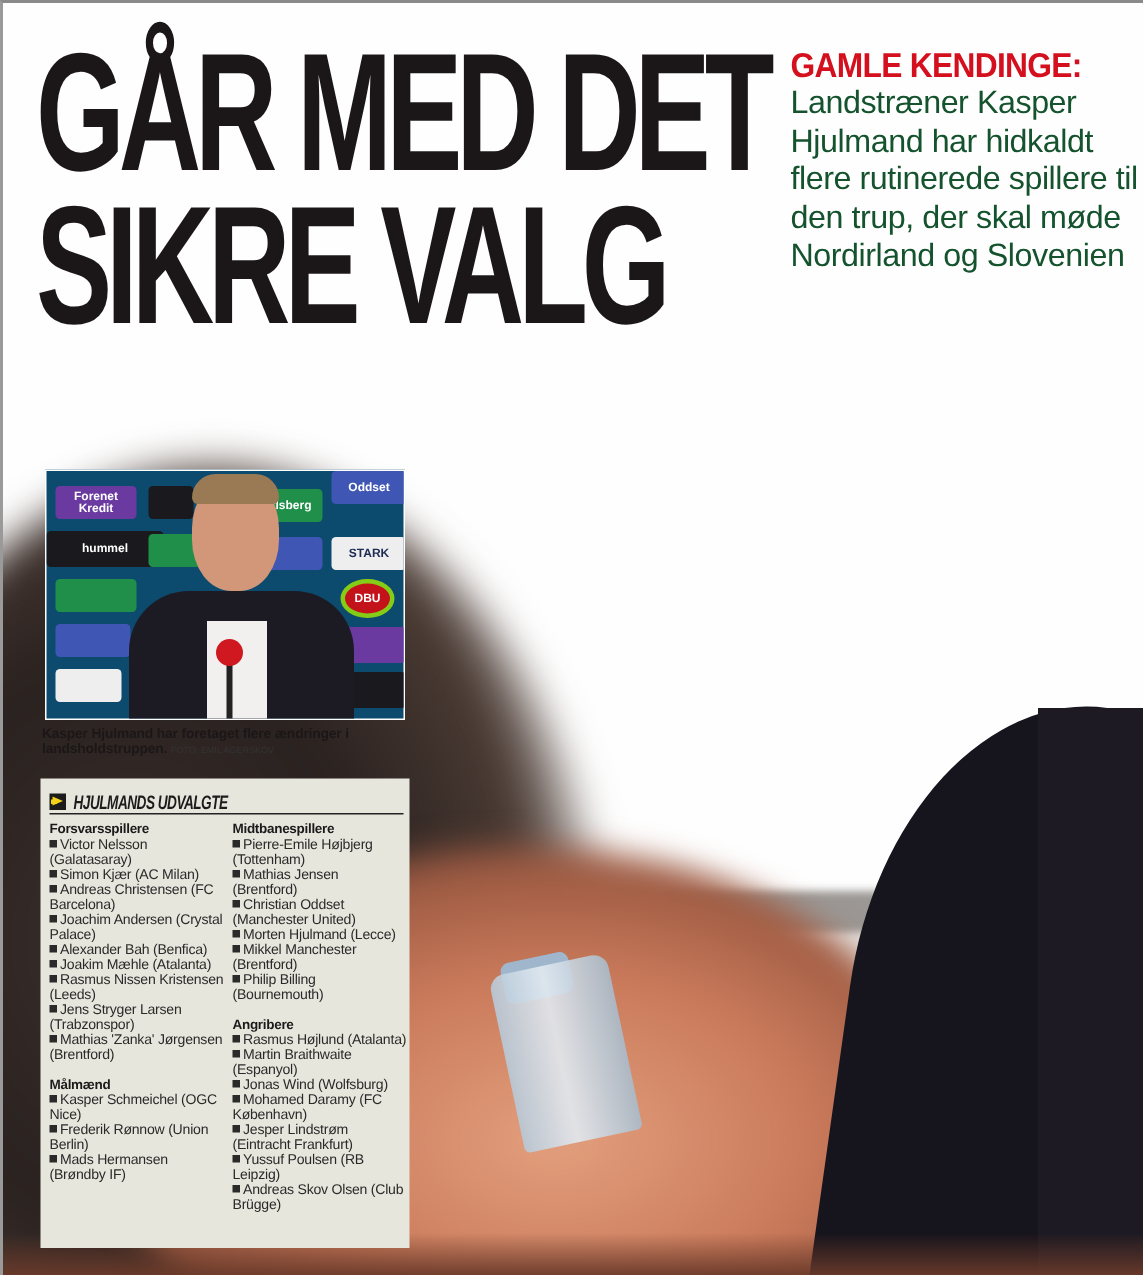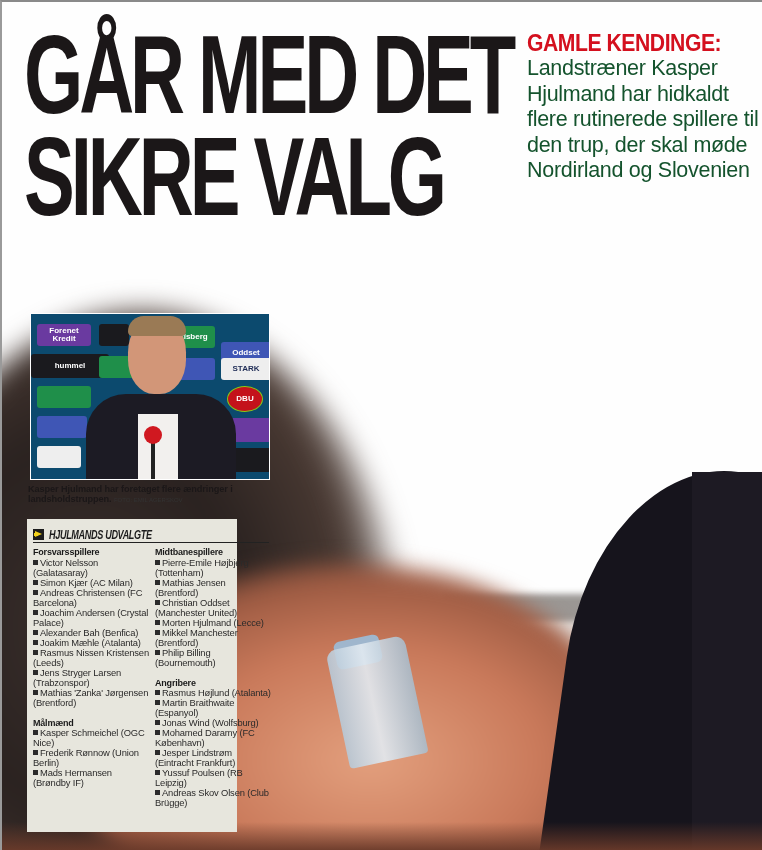--- a/index.html
+++ b/index.html
@@ -48,21 +48,21 @@
   .man .shirt{position:absolute;left:52px;top:60px;width:40px;height:80px;background:#f2f0ee}
   .man .head{position:absolute;left:42px;top:-36px;width:58px;height:76px;border-radius:45%;background:#d29678}
   .man .hair2{position:absolute;left:42px;top:-38px;width:58px;height:20px;border-radius:30px 30px 8px 8px;background:#9a7a55}
   .man .mic{position:absolute;left:58px;top:72px;width:18px;height:18px;border-radius:50%;background:#d01820}
   .man .micstem{position:absolute;left:65px;top:88px;width:4px;height:40px;background:#222}
 
   .caption{position:absolute;left:26px;top:482px;width:250px;font-size:9.2px;line-height:10px;font-weight:bold;color:#1b1718;letter-spacing:-0.1px}
   .caption .credit{font-weight:normal;font-size:6px;letter-spacing:0;color:#333}
 
   
-  .box{position:absolute;left:25px;top:517px;width:210px;height:313px;background:#e7e6dd}
+  .box{position:absolute;left:25px;top:517px;width:246px;height:313px;background:#e7e6dd}
   .box-head{position:absolute;left:6px;top:7px;width:236px;height:17px;border-bottom:1px solid #222;display:flex;align-items:center}
   .arrow-icon{width:11px;height:11px;background:#1c1c1c;position:relative;margin-right:5px}
   .arrow-icon:after{content:"";position:absolute;left:2px;top:2px;border-left:7px solid #f3d21a;border-top:3.5px solid transparent;border-bottom:3.5px solid transparent}
   .arrow-icon:before{content:"";position:absolute;left:1px;top:4px;width:4px;height:3px;background:#f3d21a}
   .box-title{font-weight:bold;font-style:italic;font-size:13px;letter-spacing:-0.5px;transform:scaleX(.7);transform-origin:left;white-space:nowrap;color:#1c1c1c}
   .col{position:absolute;top:28px;font-size:9.4px;line-height:10px;color:#2b2a2a;letter-spacing:-0.15px}
   .col.left{left:6px;width:118px}
   .col.right{left:128px;width:116px}
   .sec{margin-bottom:10px}
   .sec h4{font-size:9px;font-weight:bold;color:#1a1a1a;line-height:10.5px;letter-spacing:-0.2px}
@@ -94,27 +94,27 @@
 
   <div class="deck">
     <div class="kicker">GAMLE KENDINGE:</div>
     <div class="text">Landstræner Kasper Hjulmand har hidkaldt flere rutinerede spillere til den trup, der skal møde Nordirland og Slovenien</div>
   </div>
 
   <div class="inset">
     <div class="logo l-purple" style="left:6px;top:10px;width:54px;height:22px">Forenet Kredit</div>
     <div class="logo l-black" style="left:68px;top:10px;width:30px;height:22px"></div>
     <div class="logo l-green" style="left:132px;top:12px;width:52px;height:22px">Carlsberg</div>
-    <div class="logo l-blue" style="left:190px;top:28px;width:50px;height:22px">Oddset</div>
+    <div class="logo l-blue" style="left:190px;top:0;width:50px;height:22px">Oddset</div>
     <div class="logo l-black" style="left:0;top:40px;width:78px;height:24px">hummel</div>
     <div class="logo l-green" style="left:68px;top:42px;width:40px;height:22px"></div>
     <div class="logo l-blue" style="left:132px;top:44px;width:52px;height:22px"></div>
     <div class="logo l-white" style="left:190px;top:44px;width:50px;height:22px">STARK</div>
     <div class="logo l-green" style="left:6px;top:72px;width:54px;height:22px"></div>
-    <div class="logo l-red" style="left:196px;top:72px;width:36px;height:26px;border-radius:50%;border:1px solid #84cc16">DBU</div>
+    <div class="logo l-red" style="left:196px;top:72px;width:36px;height:26px;border-radius:50%;border:3px solid #84cc16">DBU</div>
     <div class="logo l-blue" style="left:6px;top:102px;width:50px;height:22px"></div>
     <div class="logo l-purple" style="left:196px;top:104px;width:44px;height:24px"></div>
     <div class="logo l-white" style="left:6px;top:132px;width:44px;height:22px"></div>
     <div class="logo l-black" style="left:196px;top:134px;width:44px;height:24px"></div>
     <div class="man">
       <div class="jacket"></div>
       <div class="shirt"></div>
       <div class="head"></div>
       <div class="hair2"></div>
       <div class="micstem"></div>

